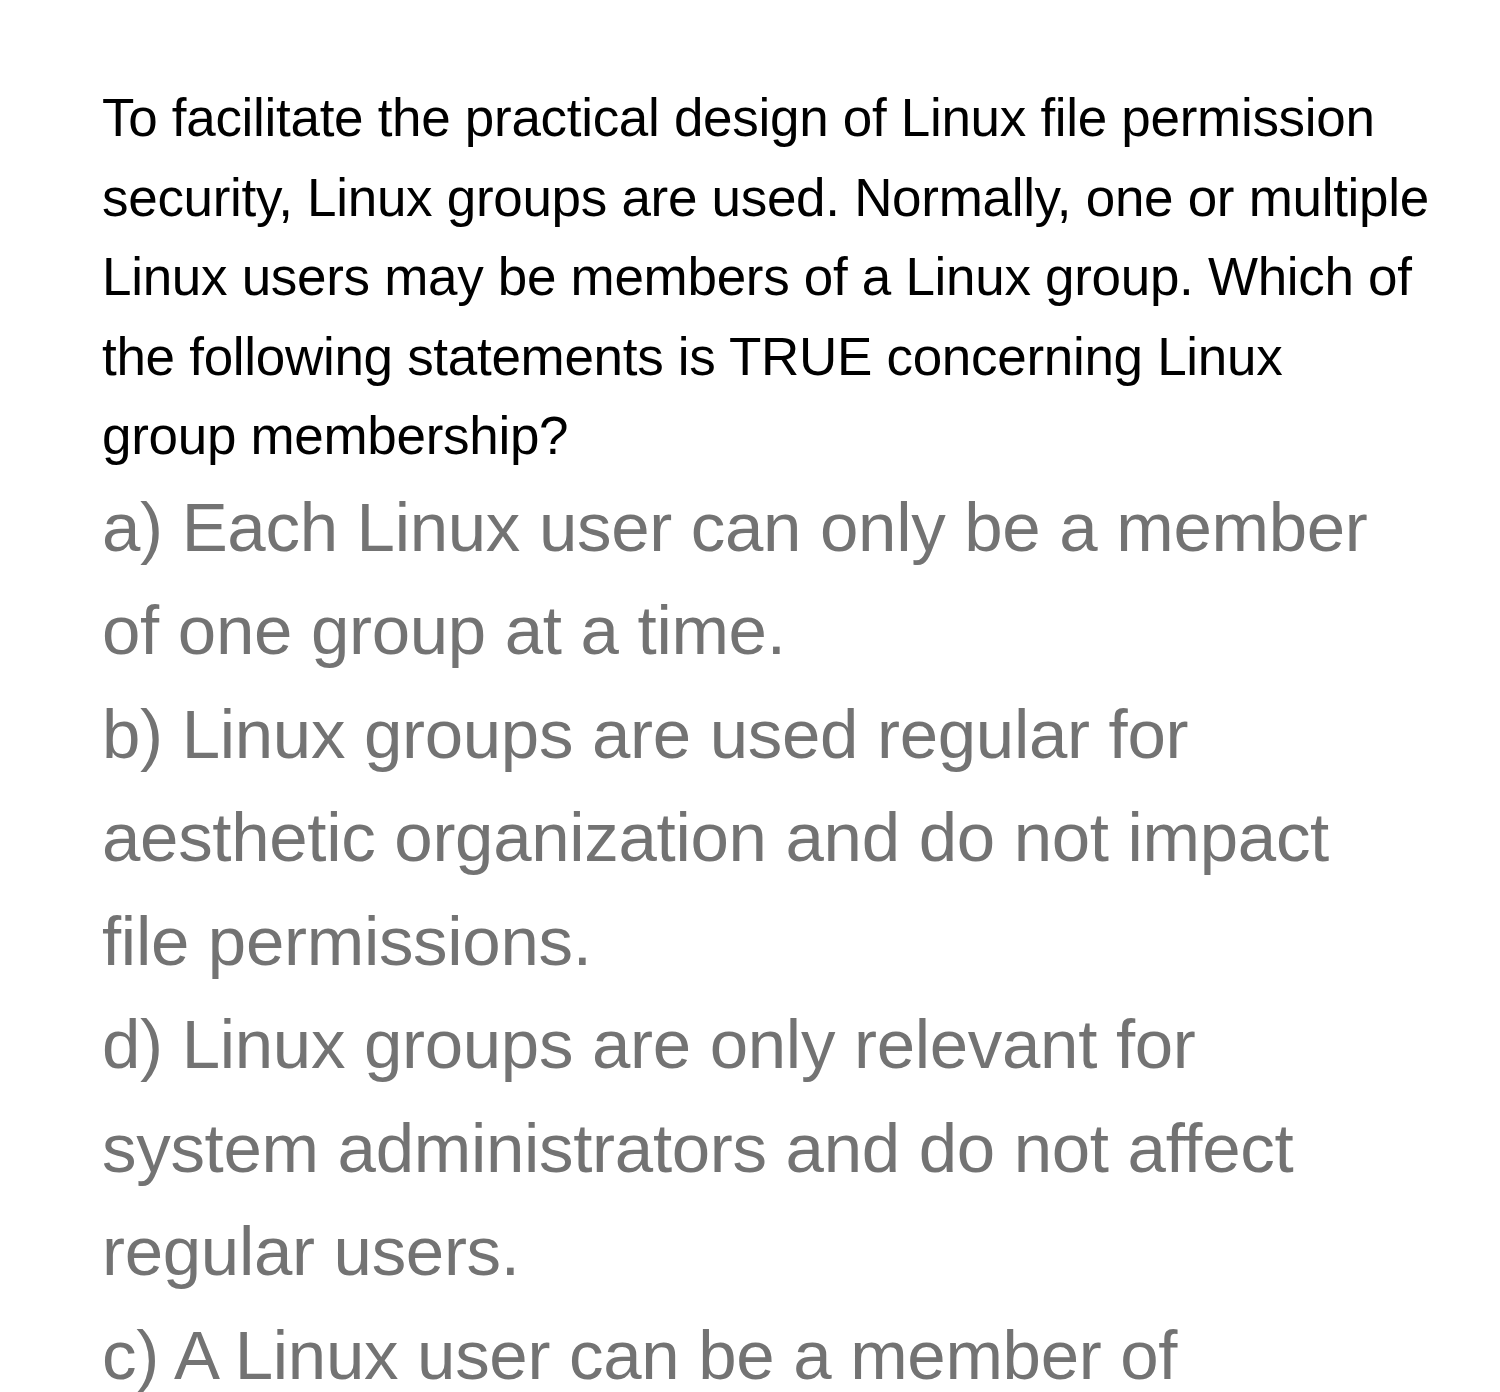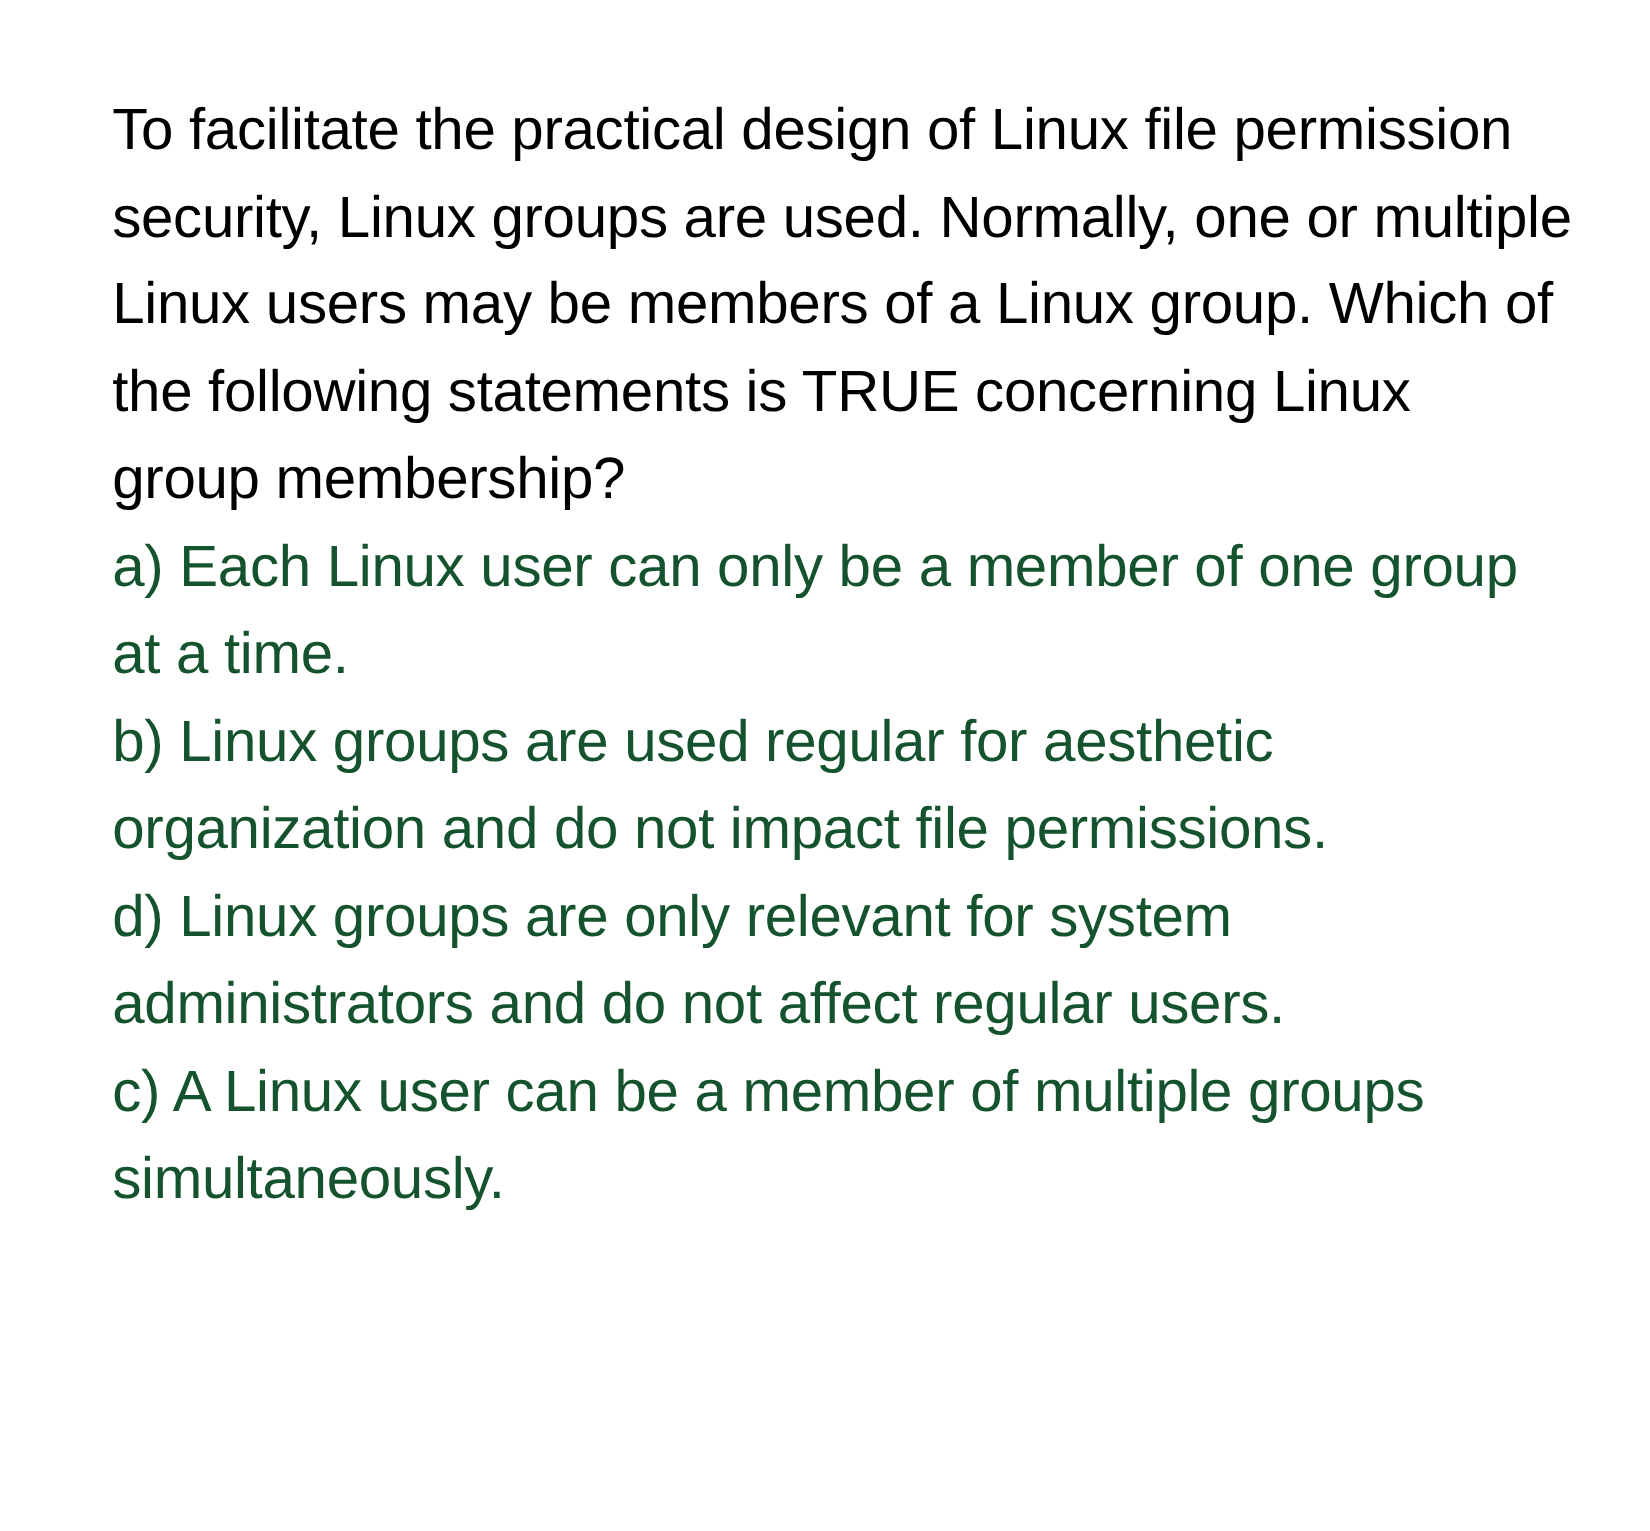--- a/index.html
+++ b/index.html
@@ -17,23 +17,23 @@
       padding: 78px 70px 78px 102px;
     }
     .question-text {
       font-size: 53px;
       line-height: 1.5;
       color: #000000;
       letter-spacing: -0.3px;
       font-weight: 400;
     }
     .option {
-      font-size: 53px;
+      font-size: 69px;
       line-height: 1.5;
-      color: #14532d;
+      color: #737373;
       letter-spacing: -0.3px;
       font-weight: 400;
     }
   </style>
 </head>
 <body>
 
 <div class="container">
   <div class="question-text">To facilitate the practical design of Linux file permission security, Linux groups are used. Normally, one or multiple Linux users may be members of a Linux group. Which of the following statements is TRUE concerning Linux group membership?</div>
   <div class="option">

